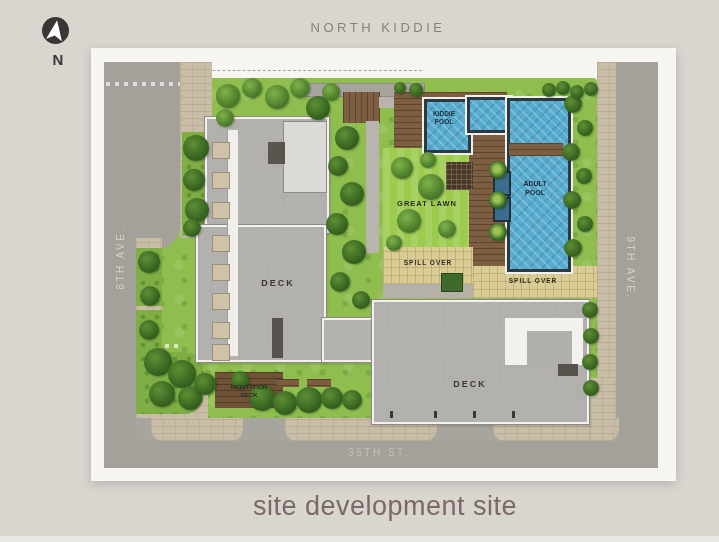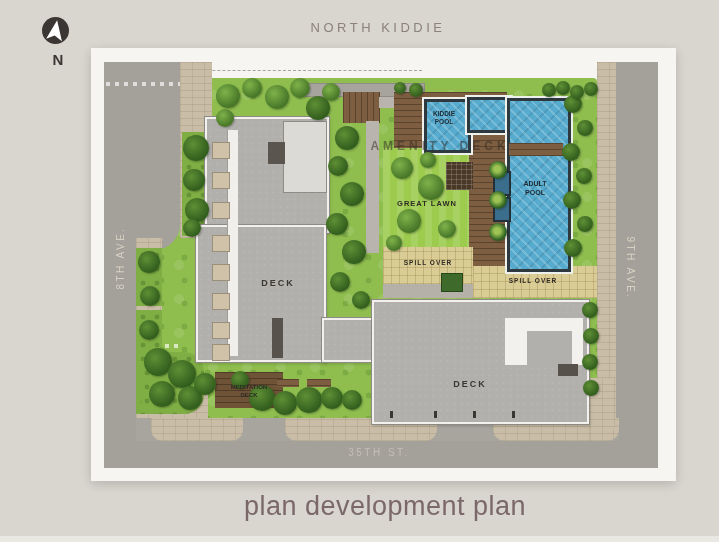--- a/index.html
+++ b/index.html
@@ -197,30 +197,29 @@
       <div class="abs tree dark" style="left: 249px; top: 385px; width: 26px; height: 26px;"></div>
       <div class="abs tree dark" style="left: 273px; top: 391px; width: 24px; height: 24px;"></div>
       <div class="abs tree dark" style="left: 296px; top: 387px; width: 26px; height: 26px;"></div>
       <div class="abs tree dark" style="left: 321px; top: 387px; width: 22px; height: 22px;"></div>
       <div class="abs tree dark" style="left: 342px; top: 390px; width: 20px; height: 20px;"></div>
       <div class="abs tree dark" style="left: 231px; top: 371px; width: 18px; height: 18px;"></div>
       <div class="abs tree dark" style="left: 409px; top: 83px; width: 14px; height: 14px;"></div>
       <div class="abs tree dark" style="left: 394px; top: 82px; width: 12px; height: 12px;"></div>
     </div>
 
-  <div class="abs lbl nowrap" style="left:440px;top:146px;font-size:12px;letter-spacing:4px;font-weight:bold;color:rgba(45,38,32,.5);">AMENITY DECK</div>
   <div class="abs lbl" style="left:444px;top:118px;width:38px;font-size:6.5px;color:#1d2a33;">KIDDIE POOL</div>
   <div class="abs lbl" style="left:535px;top:189px;width:40px;font-size:7px;color:#1d2a33;">ADULT POOL</div>
   <div class="abs lbl nowrap" style="left:427px;top:204px;font-size:7.5px;letter-spacing:1px;">GREAT LAWN</div>
   <div class="abs lbl nowrap" style="left:428px;top:263px;font-size:6.5px;letter-spacing:1px;">SPILL OVER</div>
   <div class="abs lbl nowrap" style="left:533px;top:281px;font-size:6.5px;letter-spacing:1px;">SPILL OVER</div>
   <div class="abs lbl nowrap" style="left:278px;top:284px;font-size:9px;letter-spacing:2px;color:#3a3631;">DECK</div>
   <div class="abs lbl nowrap" style="left:470px;top:385px;font-size:9px;letter-spacing:2px;color:#3a3631;">DECK</div>
   <div class="abs lbl" style="left:249px;top:391px;width:52px;font-size:6px;">MEDITATION DECK</div>
 
   <div class="abs street" style="left:120px;top:258px;transform:translate(-50%,-50%) rotate(-90deg);">8TH AVE.</div>
   <div class="abs street" style="left:630px;top:268px;transform:translate(-50%,-50%) rotate(90deg);">9TH AVE.</div>
   <div class="abs street" style="left:379px;top:452px;color:#c5bfb5;">35TH ST.</div>
 
-  <div class="abs title" style="left:385px;top:506px;">plan development plan</div>
+  <div class="abs title" style="left:385px;top:506px;">site development site</div>
 
   <div class="abs" style="left:0;top:536px;width:719px;height:6px;background:#eae8e3;"></div>
 </div>
 
 </body></html>

